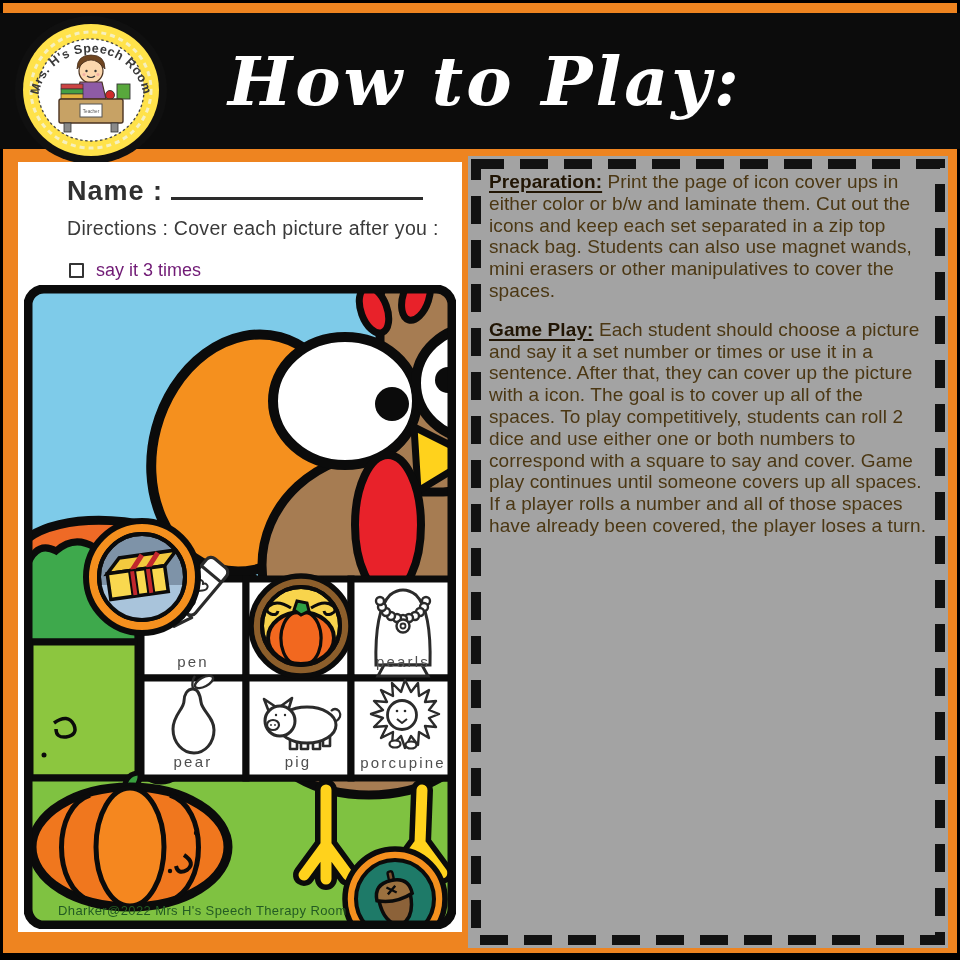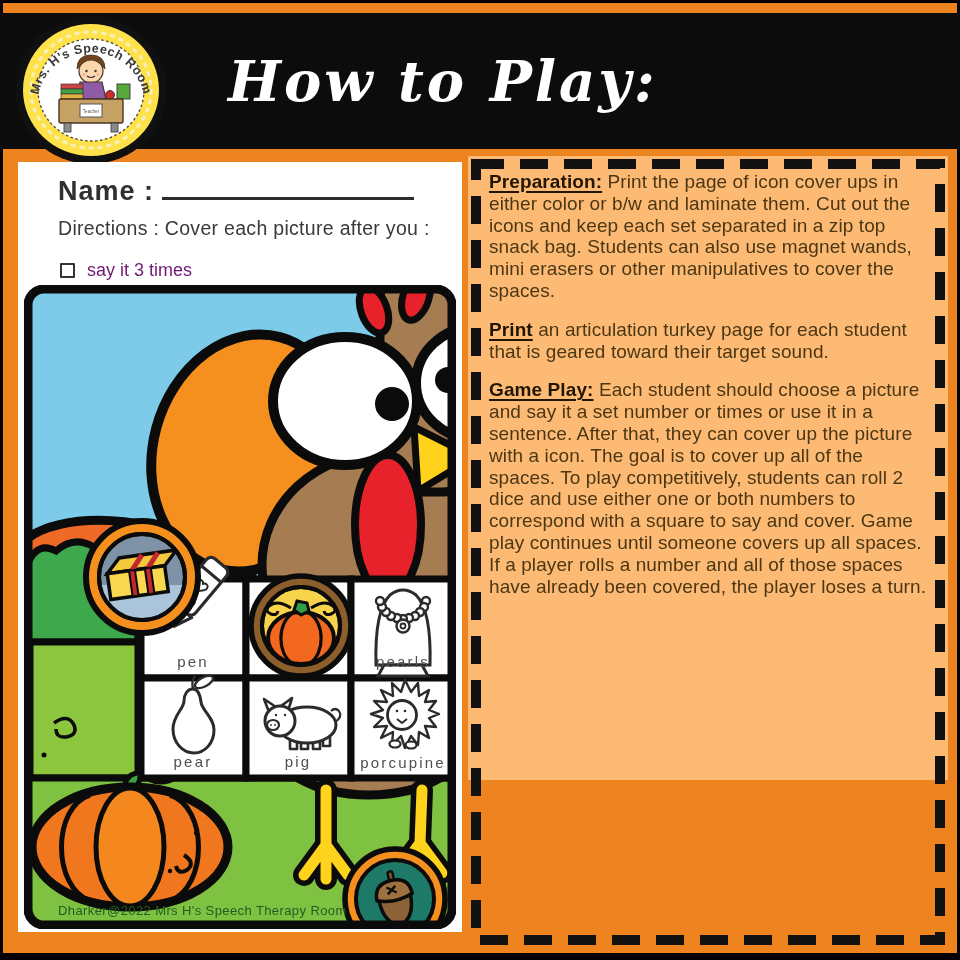--- a/index.html
+++ b/index.html
@@ -7,34 +7,34 @@
     position:relative;width:960px;height:960px;overflow:hidden;
     background:#EE8420;
     box-shadow: inset 0 0 0 3px #000, inset 0 -7px 0 0 #000;
     font-family:"Liberation Sans", sans-serif;
   }
   
   .banner{position:absolute;left:0;top:13px;width:960px;height:136px;background:#0C0C0C;}
   .banner-title{
     position:absolute;left:228px;top:13px;height:136px;display:flex;align-items:center;
     font-family:"DejaVu Serif", serif;font-style:italic;font-weight:bold;
-    font-size:56px;letter-spacing:3px;color:#ffffff;white-space:nowrap;
+    font-size:68px;letter-spacing:3px;color:#ffffff;white-space:nowrap;
   }
   .logo{position:absolute;left:14px;top:15px;width:154px;height:150px;}
   
   .sheet{position:absolute;left:18px;top:162px;width:444px;height:770px;background:#ffffff;}
-  .sheet-head{position:absolute;left:0;top:0;width:456px;height:125px;padding:14px 0 0 40px;box-sizing:border-box;color:#2f2f2f;}
+  .sheet-head{position:absolute;left:9px;top:0;width:456px;height:125px;padding:14px 0 0 40px;box-sizing:border-box;color:#2f2f2f;}
   .name-row{font-size:27px;font-weight:600;letter-spacing:1px;color:#303030;}
   .nameline{display:inline-block;width:252px;border-bottom:3px solid #2c2c2c;height:20px;margin-left:8px;}
   .directions{font-size:19.5px;margin-top:10px;color:#3a3a3a;letter-spacing:0.3px;}
   .check-row{font-size:18px;margin-top:20px;color:#701a75;display:flex;align-items:center;}
   .checkbox{display:inline-block;width:11px;height:11px;border:2.2px solid #343434;border-radius:1px;margin-right:12px;margin-left:2px;}
   .scene{position:absolute;left:6px;top:123px;width:432px;height:644px;}
   
-  .panel{position:absolute;left:468px;top:156px;width:480px;height:624px;background:#fdba74;}
+  .panel{position:absolute;left:468px;top:156px;width:480px;height:792px;background:#a3a3a3;}
   .panel .dash{position:absolute;left:0;top:0;width:480px;height:792px;pointer-events:none;}
   .panel-text{position:absolute;left:21px;top:15px;width:442px;color:#4b3713;
     font-size:19px;line-height:21.8px;letter-spacing:0.1px;}
   .panel-text p{margin:0 0 17px 0;}
   .panel-text .lead{font-weight:bold;color:#211504;
     text-decoration:underline;text-decoration-thickness:2px;text-underline-offset:3px;}
   svg text{font-family:"Liberation Sans", sans-serif;}
   .cell-label{font-size:15px;letter-spacing:2.2px;fill:#4f4f4f;}
   .credit{font-size:13px;fill:#235B23;letter-spacing:0.4px;}
   .arc-label{font-size:12.5px;font-weight:bold;fill:#3a3a3a;letter-spacing:0.6px;}
@@ -276,18 +276,17 @@
       <rect x="4" y="4" width="424" height="636" rx="16" fill="none" stroke="#0b0b0b" stroke-width="9"></rect>
     </svg>
   </div>
 
   <section class="panel">
     <svg class="dash" viewBox="0 0 480 792">
       <rect x="8" y="8" width="464" height="776" fill="none" stroke="#121212" stroke-width="10" stroke-dasharray="28 16"></rect>
     </svg>
     <div class="panel-text">
       <p><span class="lead">Preparation:</span> <span>Print the page of icon cover ups in either color or b/w and laminate them. Cut out the icons and keep each set separated in a zip top snack bag. Students can also use magnet wands, mini erasers or other manipulatives to cover the spaces.</span></p>
-      <p><span class="lead">Print</span> <span>an articulation turkey page for each student that is geared toward their target sound.</span></p>
       <p><span class="lead">Game Play:</span> <span>Each student should choose a picture and say it a set number or times or use it in a sentence. After that, they can cover up the picture with a icon. The goal is to cover up all of the spaces. To play competitively, students can roll 2 dice and use either one or both numbers to correspond with a square to say and cover. Game play continues until someone covers up all spaces. If a player rolls a number and all of those spaces have already been covered, the player loses a turn.</span></p>
     </div>
   </section>
 
 </div>
 
 </body></html>

